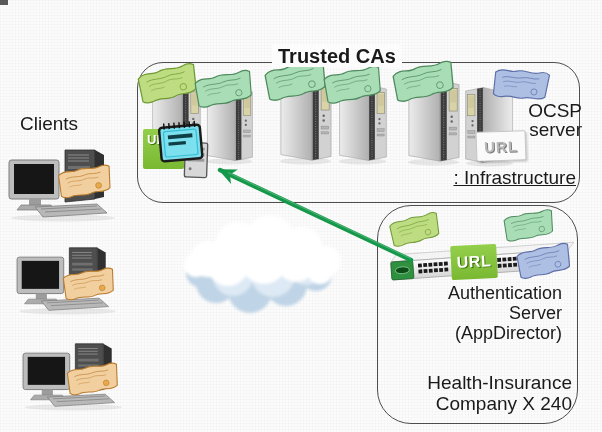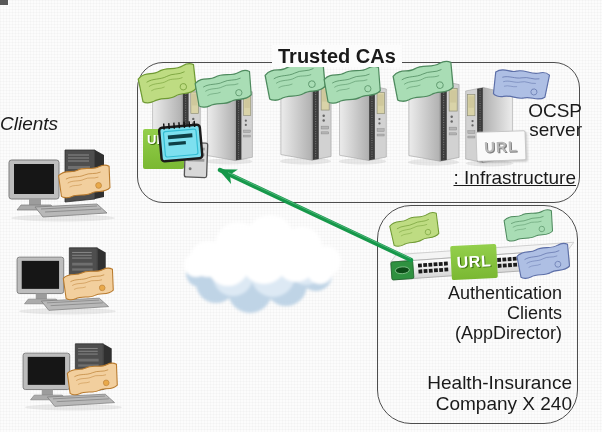--- a/index.html
+++ b/index.html
@@ -170,21 +170,21 @@
     </svg>
 
   <div class="abs url-plaque" style="left:476px;top:131px;width:48px;height:28px;transform:rotate(-2deg);">
     <span>URL</span>
   </div>
 
   <div class="lbl title knock" style="left:272px;top:45px;">Trusted CAs</div>
   <div class="lbl center" style="left:516px;top:101px;width:66px;font-size:19px;line-height:19px;">OCSP server</div>
   <div class="lbl right" style="left:418px;top:168px;width:158px;font-size:19px;text-decoration:underline;">: Infrastructure</div>
 
-  <div class="lbl" style="left:0;top:114px;font-size:19px;font-style:italic;">Clients</div>
+  <div class="lbl" style="left:20px;top:114px;font-size:19px;">Clients</div>
 
   <svg class="icon" style="left:5px;top:147px;" width="115" height="75" viewBox="0 0 115 75">
       <use href="#computer"></use>
     </svg>
   <svg class="icon" style="left:57px;top:164px;transform:rotate(-6deg);--cf:#f2cf9e;--cs:#b97b2e;--cseal:#e8a33c;" width="56" height="36" viewBox="0 0 80 52">
       <use href="#cert"></use>
     </svg>
 
   <svg class="icon" style="left:13px;top:245px;" width="108" height="70" viewBox="0 0 115 75">
       <use href="#computer"></use>
@@ -284,21 +284,21 @@
   </svg>
 
   <svg class="icon" style="left:516px;top:243px;transform:rotate(-9deg);--cf:#aebfe4;--cs:#5d6fa8;" width="56" height="37" viewBox="0 0 80 52">
       <use href="#cert"></use>
     </svg>
 
   <div class="abs url-badge centered" style="left:451px;top:245px;width:46px;height:34px;font-size:16px;transform:rotate(-3deg);letter-spacing:0.5px;">
     <span>URL</span>
   </div>
 
-  <div class="lbl center" style="left:418px;top:283px;width:144px;font-size:18px;line-height:20px;">Authentication Clients (AppDirector)</div>
+  <div class="lbl center" style="left:418px;top:283px;width:144px;font-size:18px;line-height:20px;">Authentication Server (AppDirector)</div>
   <div class="lbl center" style="left:404px;top:372px;width:168px;font-size:19px;line-height:21px;">Health-Insurance Company X 240</div>
 
   <svg class="icon" style="left:0;top:0;pointer-events:none;" width="602" height="432" viewBox="0 0 602 432">
     <defs>
       <marker id="ah" markerUnits="userSpaceOnUse" markerWidth="18" markerHeight="16" refX="16" refY="8" orient="auto">
         <path d="M0,0 L18,8 L0,16 L5,8 Z" fill="#16984a"></path>
       </marker>
     </defs>
     <line x1="411" y1="260" x2="220" y2="170" stroke="#16984a" stroke-width="4.4" stroke-linecap="round" marker-end="url(#ah)"></line>
     <line x1="411" y1="258.6" x2="228" y2="172.5" stroke="#5cbc85" stroke-width="1" opacity="0.8"></line>

